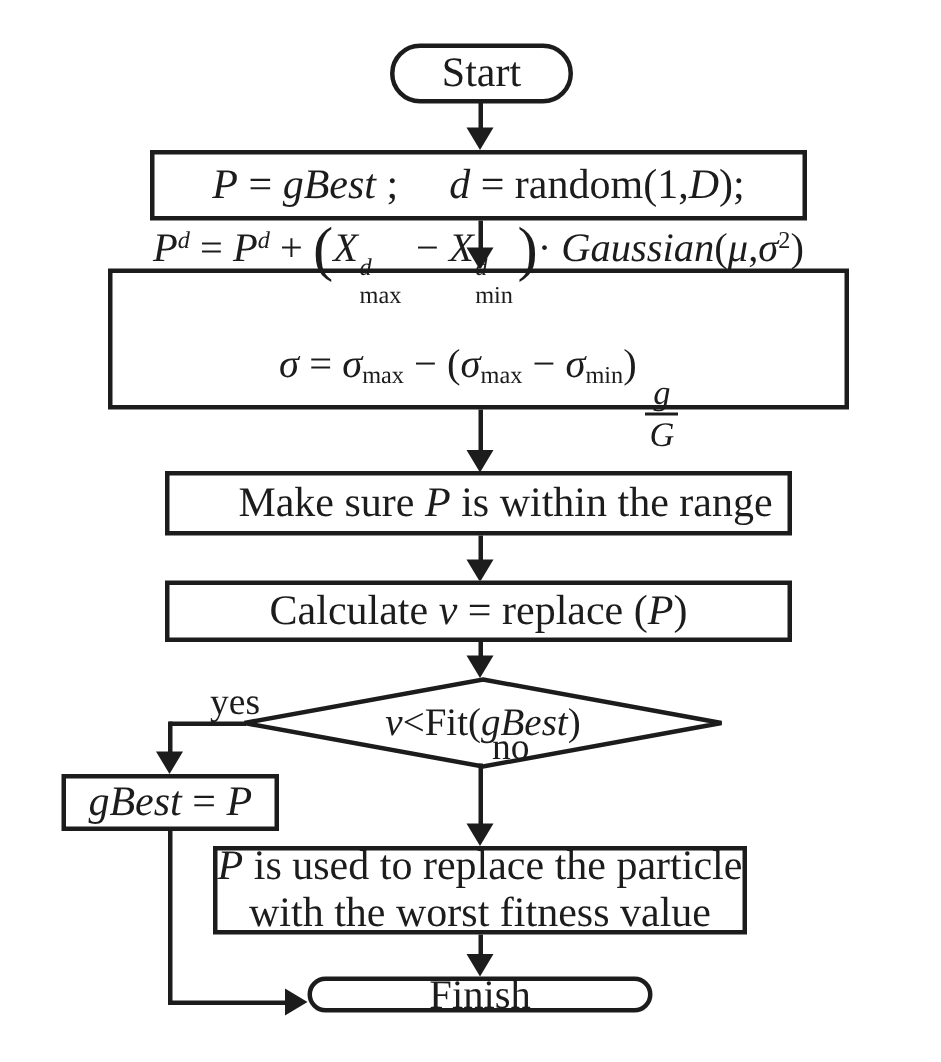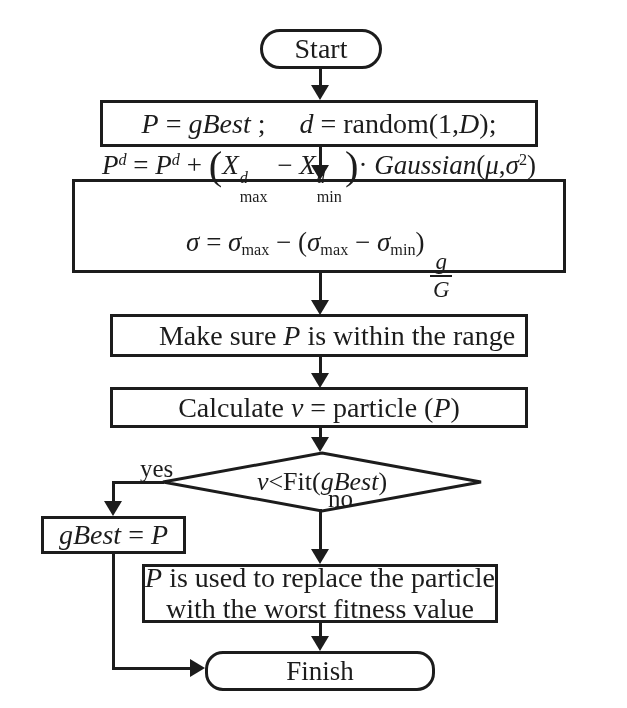--- a/index.html
+++ b/index.html
@@ -82,21 +82,21 @@
   <div class="arr-down" style="left:311px;top:300px;"></div>
 
   <div class="node" style="left:110px;top:314px;width:418px;height:43px;padding-left:36px;">
     <span class="formula-line"><span>Make sure </span><span class="it">P</span><span> is within the range</span></span>
   </div>
 
   <div class="vline" style="left:318.5px;top:357px;height:18px;"></div>
   <div class="arr-down" style="left:311px;top:373px;"></div>
 
   <div class="node" style="left:110px;top:387px;width:418px;height:41px;">
-    <span class="formula-line"><span>Calculate </span><span class="it">v</span><span> = particle (</span><span class="it">P</span><span>)</span></span>
+    <span class="formula-line"><span>Calculate </span><span class="it">v</span><span> = replace (</span><span class="it">P</span><span>)</span></span>
   </div>
 
   <div class="vline" style="left:318.5px;top:428px;height:11px;"></div>
   <div class="arr-down" style="left:311px;top:437px;"></div>
 
   <svg class="diamond-svg" width="324" height="62" viewBox="0 0 324 62">
     <polygon points="162,2 321,31 162,60 3,31" fill="#ffffff" stroke="#1c1c1c" stroke-width="3"></polygon>
   </svg>
   <div class="diamond-label">
     <span class="formula-line"><span class="it">v</span><span>&lt;Fit(</span><span class="it">gBest</span><span>)</span></span>
@@ -120,17 +120,17 @@
     <span class="formula-line"><span class="it">gBest</span><span> = </span><span class="it">P</span></span>
   </div>
 
   <div class="vline" style="left:318.5px;top:623px;height:15px;"></div>
   <div class="arr-down" style="left:311px;top:636px;"></div>
 
   <div class="vline" style="left:111.5px;top:554px;height:114px;"></div>
   <div class="hline" style="left:111.5px;top:666.5px;width:81px;"></div>
   <div class="arr-right" style="left:190px;top:659px;"></div>
 
-  <div class="node oval" style="left:205px;top:651px;width:230px;height:40px;border-radius:18px;font-size:27px;">
+  <div class="node oval" style="left:205px;top:651px;width:230px;height:24px;border-radius:18px;font-size:27px;">
     <span>Finish</span>
   </div>
 
 </div>
 
 </body></html>

